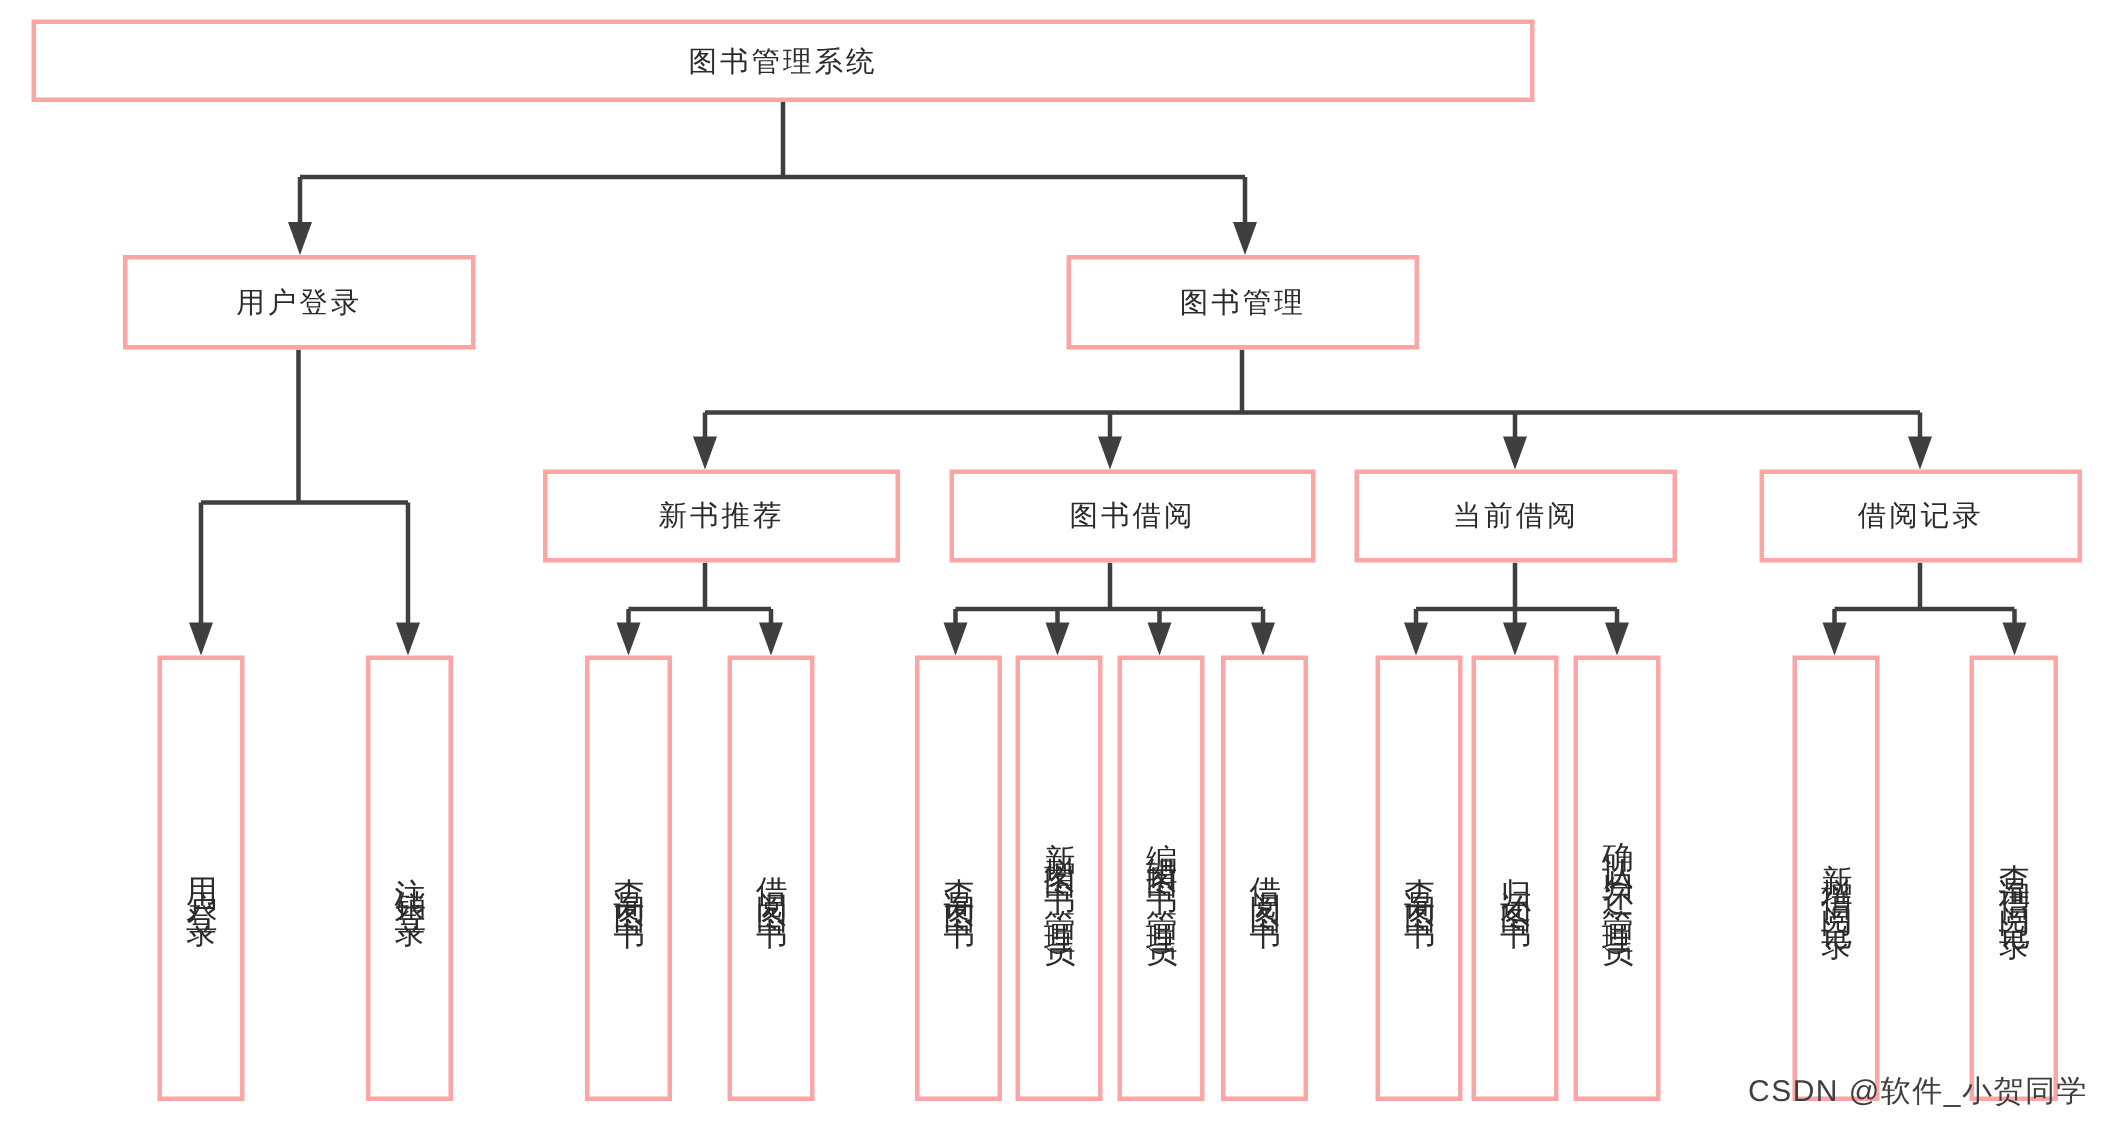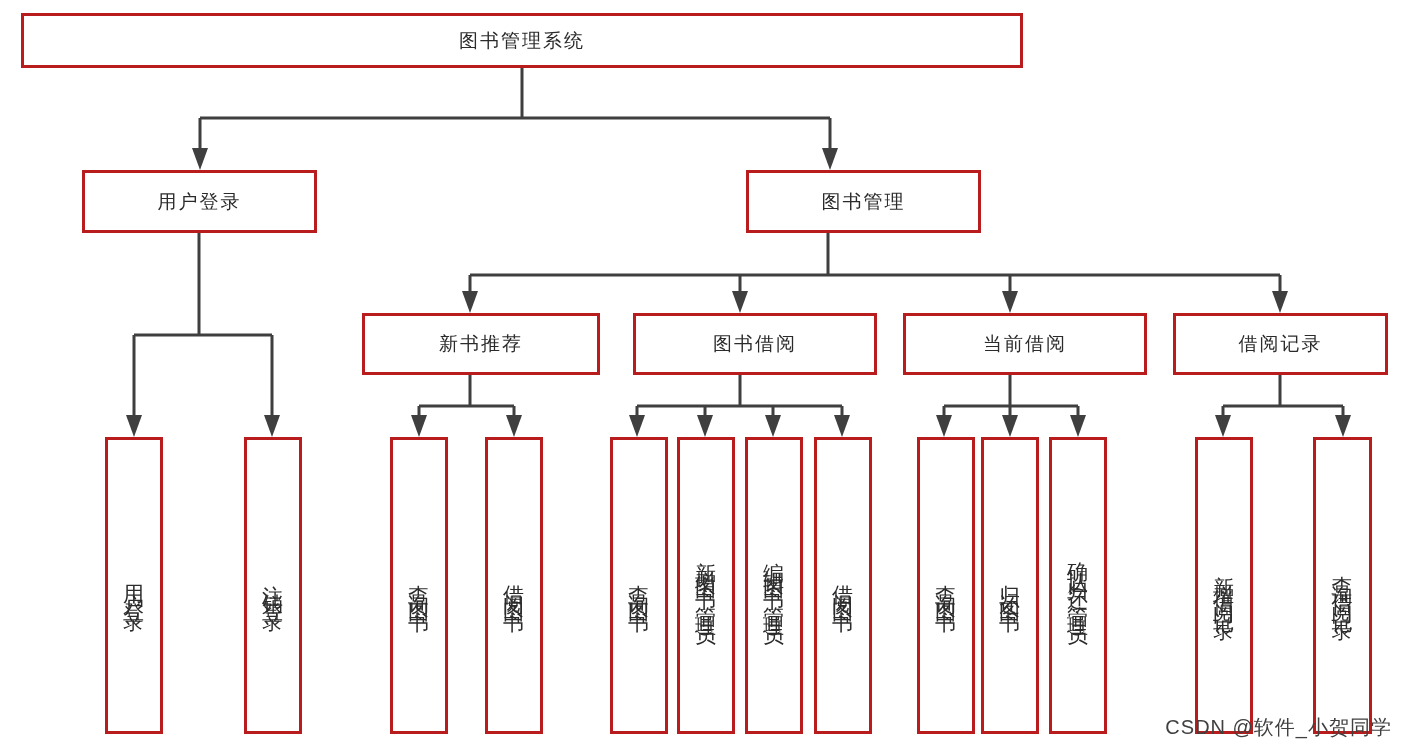--- a/index.html
+++ b/index.html
@@ -16,21 +16,21 @@
   }
   .connectors {
     position: absolute; left: 0; top: 0;
     width: 1405px; height: 747px;
     pointer-events: none;
   }
   .node {
     position: absolute;
     box-sizing: border-box;
     background: #ffffff;
-    border: 3px solid #b91c1c;
+    border: 3px solid #fca5a5;
     color: #2b2b2b;
     display: flex;
     align-items: center;
     justify-content: center;
     text-align: center;
   }
   .hbox {
     font-size: 19px;
     letter-spacing: 2px;
     white-space: nowrap;
@@ -101,31 +101,31 @@
     </g>
   </svg>
 
   <div class="node hbox" style="left:21px; top:13px; width:1002px; height:55px;">
     <span>图书管理系统</span>
   </div>
 
   <div class="node hbox" style="left:82px; top:170px; width:235px; height:63px;">
     <span>用户登录</span>
   </div>
-  <div class="node hbox" style="left:711px; top:170px; width:235px; height:63px;margin-left:35px;">
+  <div class="node hbox" style="left:711px; top:170px; width:235px; height:63px;">
     <span>图书管理</span>
   </div>
 
   <div class="node hbox" style="left:362px; top:313px; width:238px; height:62px;">
     <span>新书推荐</span>
   </div>
   <div class="node hbox" style="left:633px; top:313px; width:244px; height:62px;">
     <span>图书借阅</span>
   </div>
-  <div class="node hbox" style="left:903px; top:313px; width:244px; height:62px;">
+  <div class="node hbox" style="left:903px; top:313px; width:215px; height:62px;">
     <span>当前借阅</span>
   </div>
   <div class="node hbox" style="left:1173px; top:313px; width:215px; height:62px;">
     <span>借阅记录</span>
   </div>
 
   <div class="node vbox" style="left:105px; top:437px; width:58px; height:297px;">
     <span>用户登录</span>
   </div>
   <div class="node vbox" style="left:244px; top:437px; width:58px; height:297px;">

